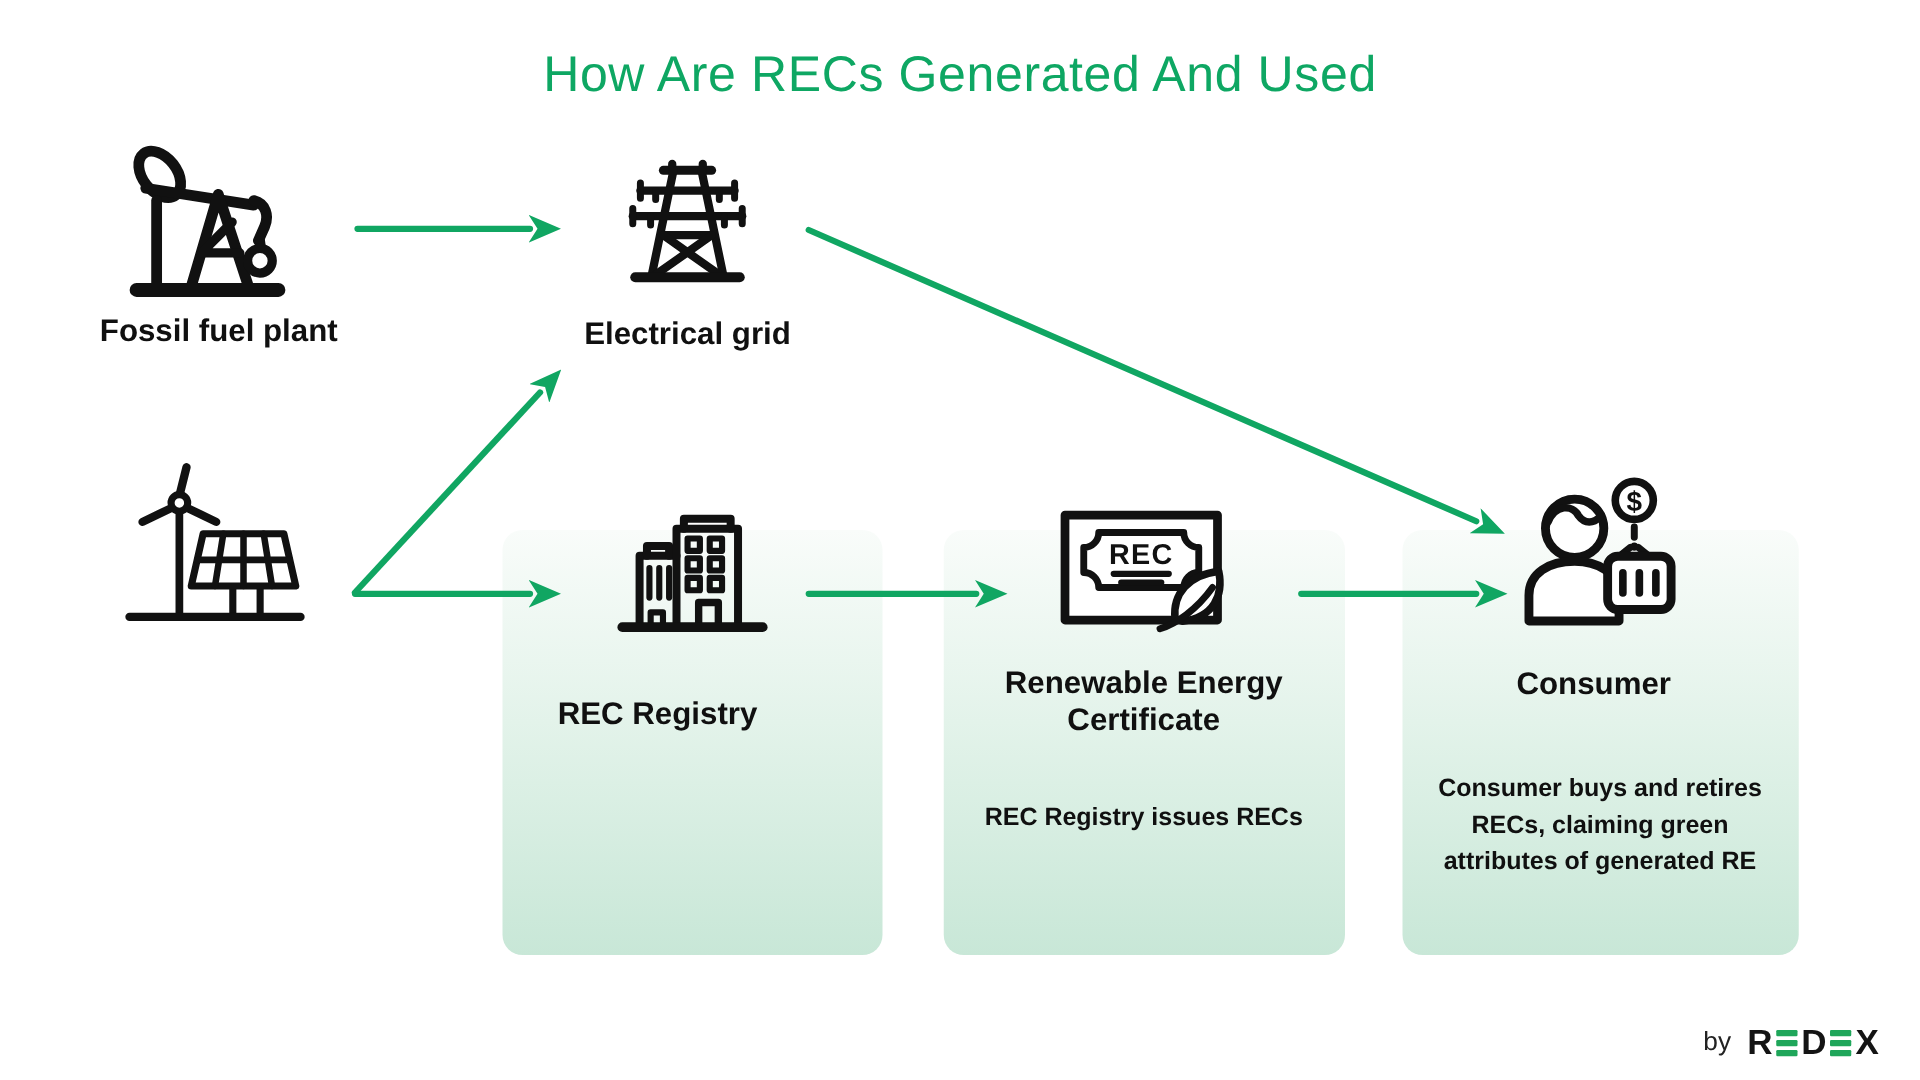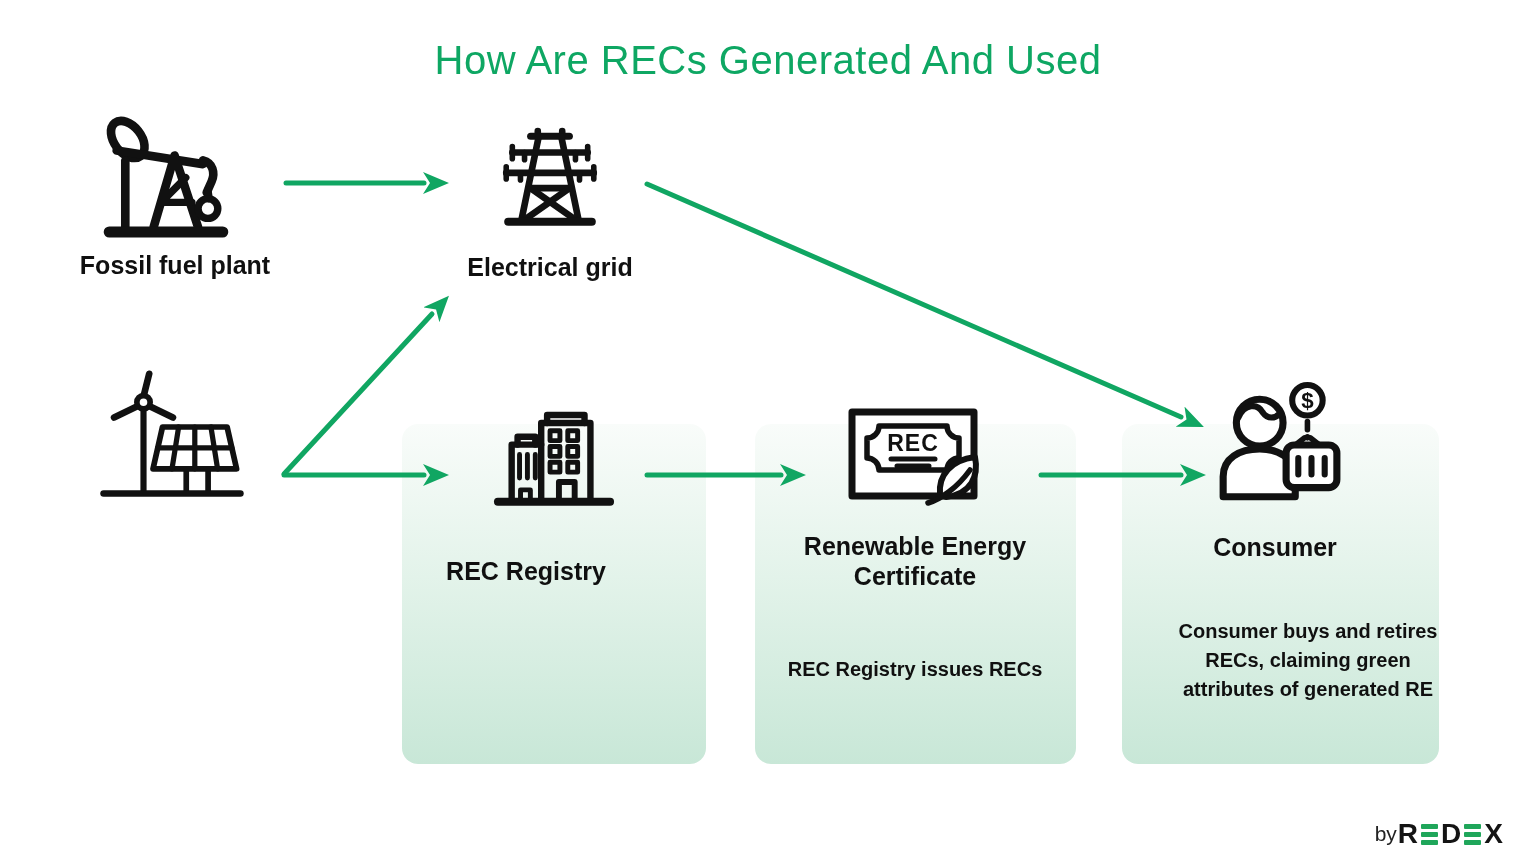--- a/index.html
+++ b/index.html
@@ -12,21 +12,21 @@
         background:linear-gradient(180deg,#f9fcfa 0%,#e3f3ea 45%,#c8e7d7 100%);}
   #box-registry{left:402px;width:304px;}
   #box-certificate{left:755px;width:321px;}
   #box-consumer{left:1122px;width:317px;}
   .icon{position:absolute;}
   .icon svg{display:block;}
   .node-label{position:absolute;text-align:center;font-weight:700;color:#101010;
               font-size:25px;line-height:30px;}
   .desc{position:absolute;text-align:center;font-weight:700;color:#101010;
         font-size:20px;line-height:29px;}
-  .credit{position:absolute;right:32px;bottom:16px;display:flex;align-items:center;gap:0;}
+  .credit{position:absolute;right:32px;bottom:16px;display:flex;align-items:center;gap:12px;}
   .credit .by{font-size:21px;color:#222;font-weight:400;}
   .brand{display:inline-flex;align-items:center;}
   .brand .ltr{font-size:28px;font-weight:700;color:#141414;margin:0 1px;line-height:1;}
   .e-bars{display:inline-flex;flex-direction:column;justify-content:space-between;
           width:17px;height:21px;margin:0 2px;}
   .e-bars i{display:block;height:5px;background:#1fa65a;border-radius:1px;}
 </style>
 </head>
 <body>
 
@@ -121,37 +121,37 @@
     <svg width="150" height="118" viewBox="0 0 150 118" fill="none" stroke="#111" stroke-width="7" stroke-linecap="round" stroke-linejoin="round">
       <rect x="9" y="12" width="122" height="84" fill="#fff"></rect>
       <path d="M36,26 H104 A12,12 0 0 0 116,38 V58 A12,12 0 0 0 104,70 H36 A12,12 0 0 0 24,58 V38 A12,12 0 0 0 36,26 Z" stroke-width="5.5"></path>
       <text x="70" y="51" font-size="23" font-weight="700" fill="#111" stroke="none" text-anchor="middle" letter-spacing="1" font-family="Liberation Sans, sans-serif">REC</text>
       <path d="M48,59 H92 M54,66 H86" stroke-width="5"></path>
       <path d="M97,95 C95,75 108,60 132,57 C136,76 128,94 103,97 Z" fill="#fff" stroke-width="6"></path>
       <path d="M85,103 C98,99 114,88 127,70" stroke-width="5.5"></path>
     </svg>
   </div>
   <div class="node-label" style="left:790px;top:531px;width:250px;">Renewable Energy Certificate</div>
-  <div class="desc" style="left:765px;top:655px;width:300px;">REC Registry issues RECs</div>
+  <div class="desc" style="left:765px;top:640px;width:300px;">REC Registry issues RECs</div>
 
   <div class="icon" style="left:1213px;top:381px;">
     <svg width="132" height="132" viewBox="0 0 130 130" fill="none" stroke="#111" stroke-width="7" stroke-linecap="round" stroke-linejoin="round">
       <circle cx="93" cy="19" r="15" fill="#fff" stroke-width="6"></circle>
       <text x="93" y="27" font-size="22" font-weight="700" fill="#111" stroke="none" text-anchor="middle" font-family="Liberation Sans, sans-serif">$</text>
       <path d="M93,40 V48 M93,55 V56" stroke-width="5.5"></path>
       <circle cx="46" cy="41" r="23" fill="#fff"></circle>
       <path d="M25,36 C31,22 44,22 49,31 C54,38 61,37 66,32" stroke-width="6"></path>
       <path d="M10,114 V94 C10,76 26,67 46,67 C64,67 80,76 81,92 V114 Z" fill="#fff"></path>
       <path d="M80,64 L90,56 M106,64 L96,56" stroke-width="5.5"></path>
       <rect x="72" y="63" width="50" height="42" rx="8" fill="#fff"></rect>
       <path d="M84,76 V92 M97,76 V92 M110,76 V92" stroke-width="6"></path>
     </svg>
   </div>
   <div class="node-label" style="left:1122px;top:532px;width:306px;">Consumer</div>
-  <div class="desc" style="left:1150px;top:617px;width:260px;margin-left:28px;">Consumer buys and retires RECs, claiming green attributes of generated RE</div>
+  <div class="desc" style="left:1150px;top:617px;width:260px;">Consumer buys and retires RECs, claiming green attributes of generated RE</div>
 
   <div class="credit">
     <span class="by">by</span>
     <span class="brand">
       <span class="ltr">R</span>
       <span class="e-bars">
           <i></i>
           <i></i>
           <i></i>
         </span>

